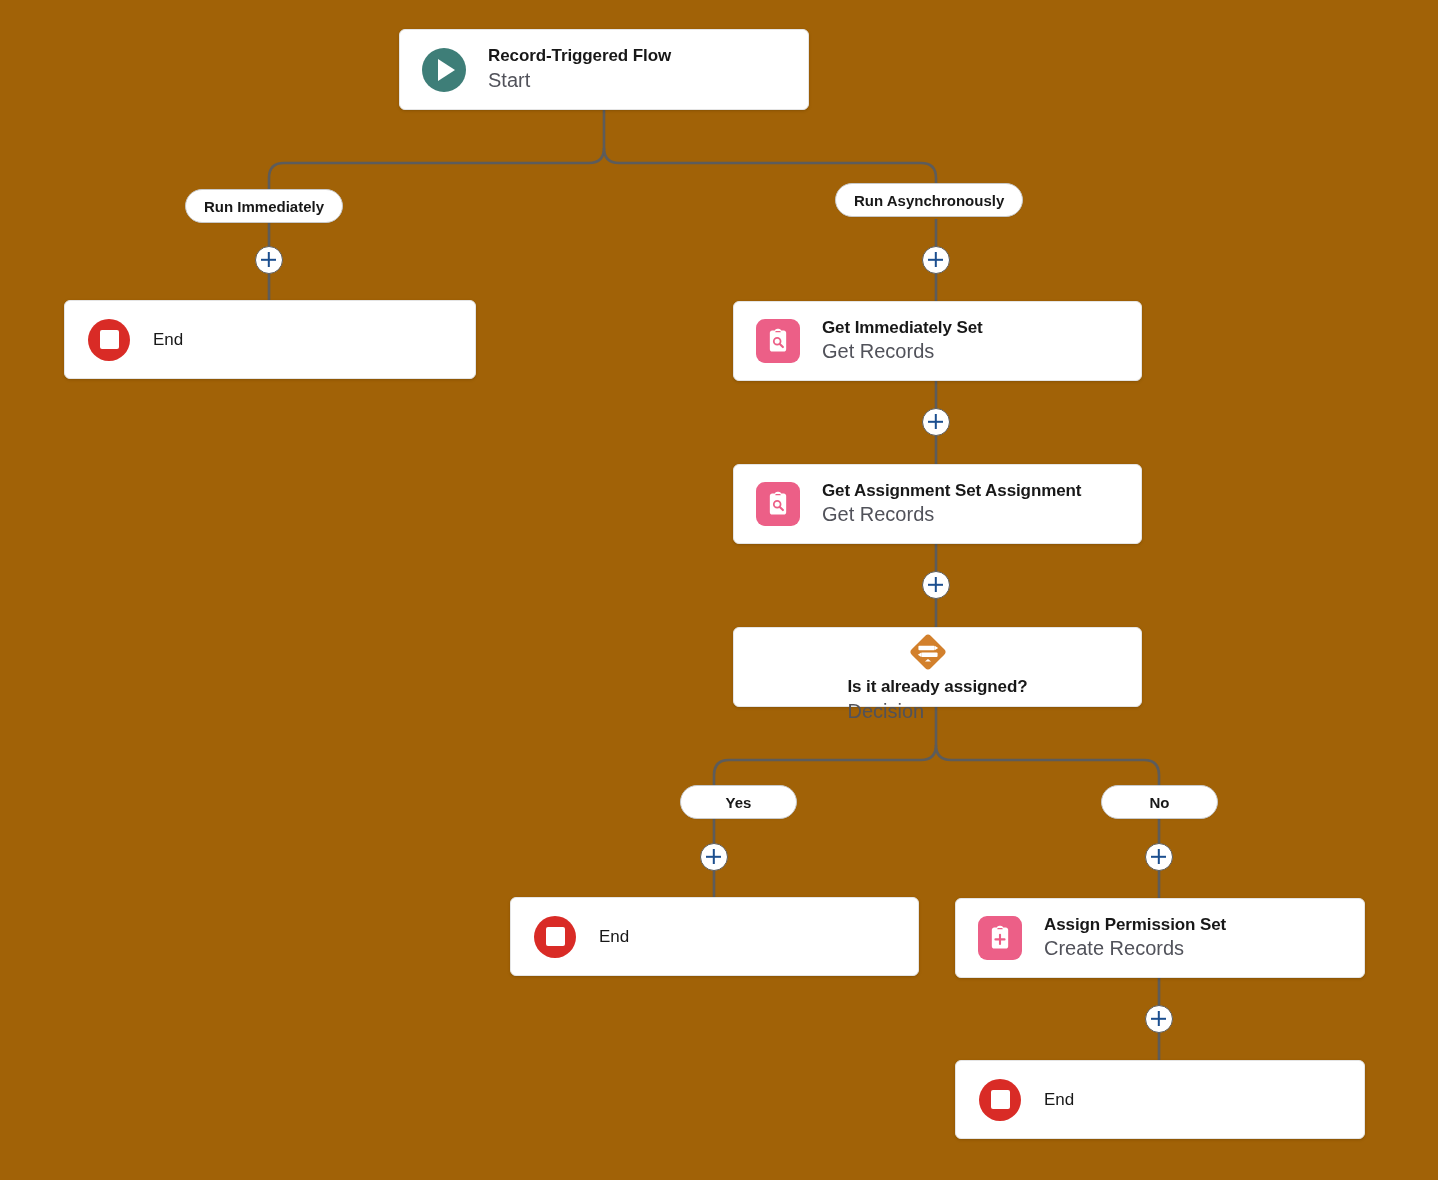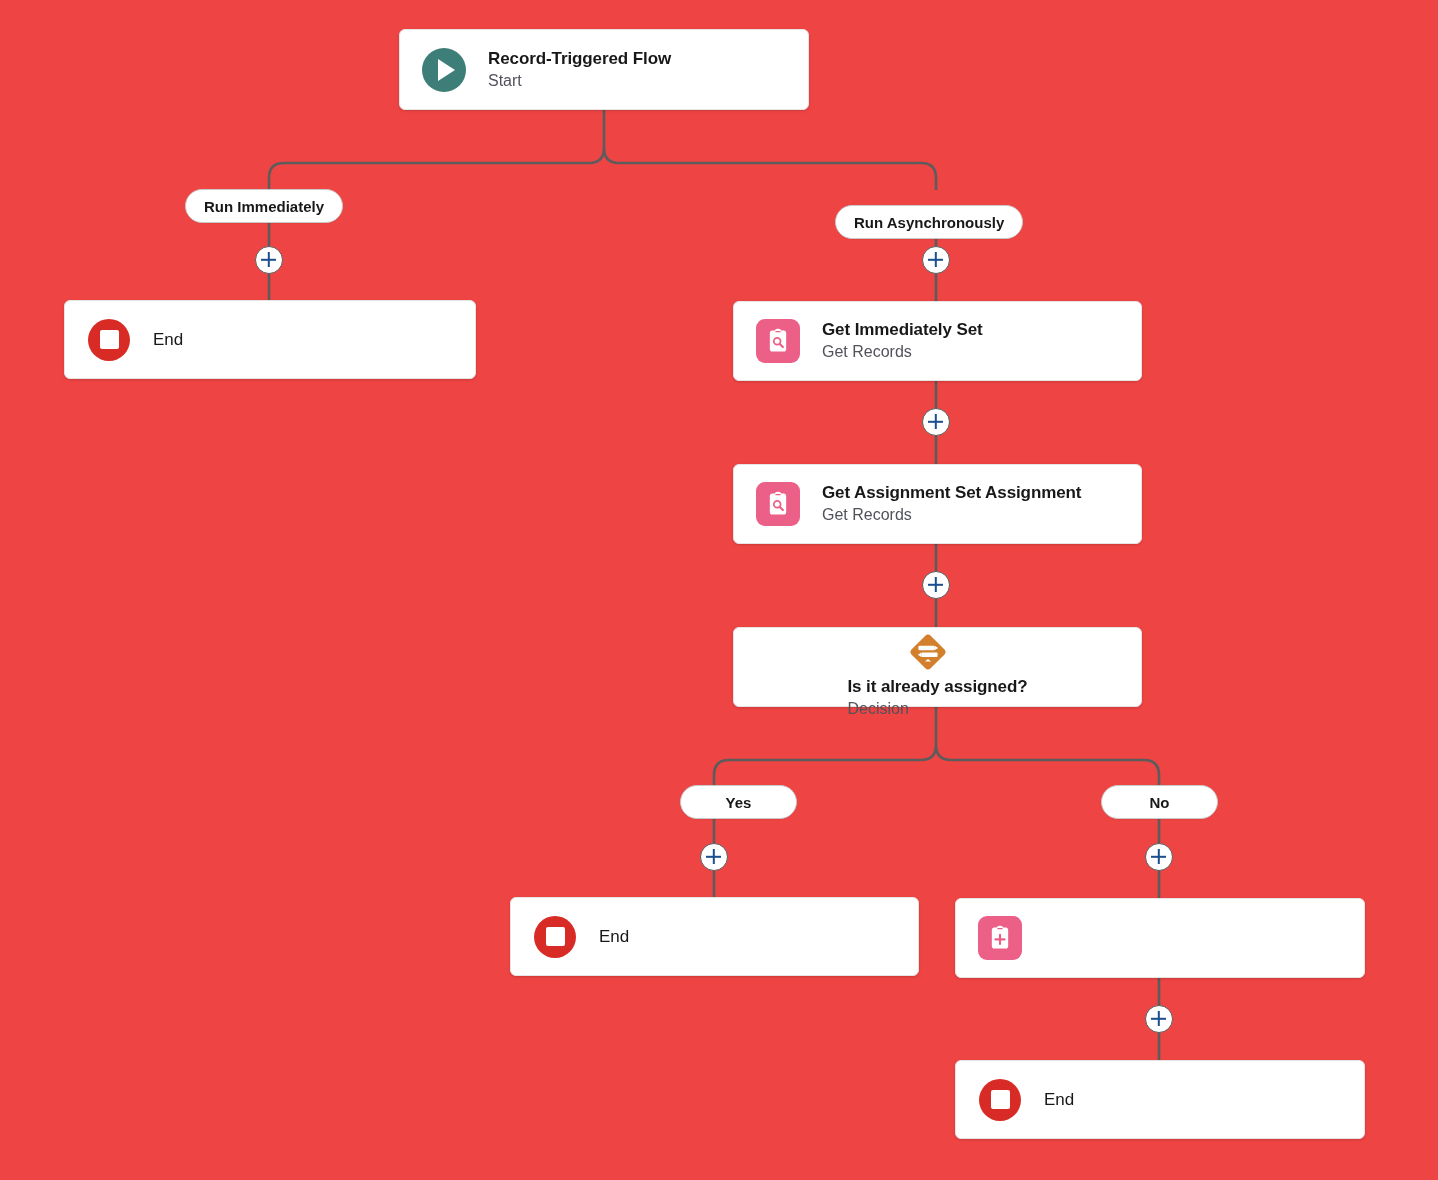--- a/index.html
+++ b/index.html
@@ -8,21 +8,21 @@
     width: 1438px;
     height: 1180px;
     background: #f3f2f2;
     font-family: "Liberation Sans", sans-serif;
     overflow: hidden;
   }
   #canvas {
     position: relative;
     width: 1438px;
     height: 1180px;
-    background: #ef4444;
+    background: #a16207;
   }
   #connector-layer {
     position: absolute;
     top: 0; left: 0;
     width: 1438px;
     height: 1180px;
     pointer-events: none;
   }
 
   
@@ -49,21 +49,21 @@
   .node-text { display: flex; flex-direction: column; justify-content: center; min-width: 0; }
   .node-title {
     font-size: 17px;
     font-weight: bold;
     color: #181818;
     line-height: 1.28;
     letter-spacing: -0.1px;
     white-space: nowrap;
   }
   .node-sub {
-    font-size: 16px;
+    font-size: 20px;
     font-weight: normal;
     color: #51525a;
     line-height: 1.35;
     white-space: nowrap;
   }
   .node-title-only { font-size: 17px; font-weight: normal; color: #181818; white-space: nowrap; }
 
   
   .icon-start {
     width: 44px; height: 44px; border-radius: 50%;
@@ -270,37 +270,41 @@
     <div class="node-icon-wrap">
       <div class="icon-records">
         <svg width="28" height="28" viewBox="0 0 24 24" aria-hidden="true">
           <path fill="#ffffff" d="M17,3h-2.2c-0.3-0.9-1.2-1.6-2.3-1.6h-1c-1.1,0-2,0.7-2.3,1.6H7C5.9,3,5,3.9,5,5v14c0,1.1,0.9,2,2,2h10
             c1.1,0,2-0.9,2-2V5C19,3.9,18.1,3,17,3z M10.3,3.4h3.4c0.3,0,0.6,0.3,0.6,0.6v0.6H9.7V4C9.7,3.7,10,3.4,10.3,3.4z"></path>
           <line x1="12" y1="9.3" x2="12" y2="17.1" stroke="#ec5f87" stroke-width="1.8" stroke-linecap="round"></line>
           <line x1="8.1" y1="13.2" x2="15.9" y2="13.2" stroke="#ec5f87" stroke-width="1.8" stroke-linecap="round"></line>
         </svg>
       </div>
     </div>
+    <div class="node-text">
+      <div class="node-title">Assign Permission Set</div>
+      <div class="node-sub">Create Records</div>
+    </div>
   </div>
 
   <div class="node" style="left:955px; top:1060px; width:410px; height:79px;">
     <div class="node-icon-wrap">
       <div class="icon-end">
         <span class="sq"></span>
       </div>
     </div>
     <div class="node-text">
       <div class="node-title-only">End</div>
     </div>
   </div>
 
   <div class="pill" style="left:185px; top:189px;">
     <span>Run Immediately</span>
   </div>
-  <div class="pill" style="left:835px; top:205px;">
+  <div class="pill" style="left:835px; top:183px;">
     <span>Run Asynchronously</span>
   </div>
   <div class="pill" style="left:680px; top:785px; width:117px;">
     <span>Yes</span>
   </div>
   <div class="pill" style="left:1101px; top:785px; width:117px;">
     <span>No</span>
   </div>
 
   <div class="plus-btn" style="left:255px; top:246px;"></div>

